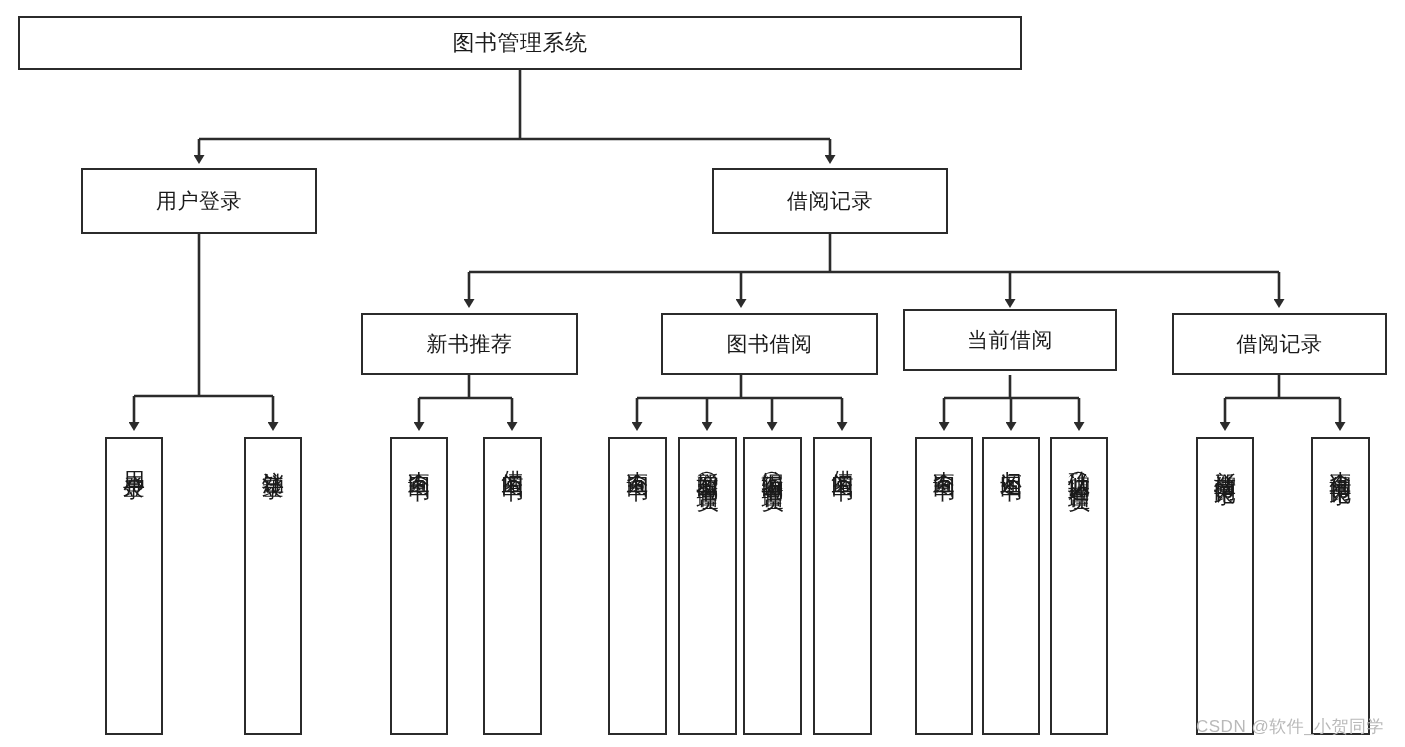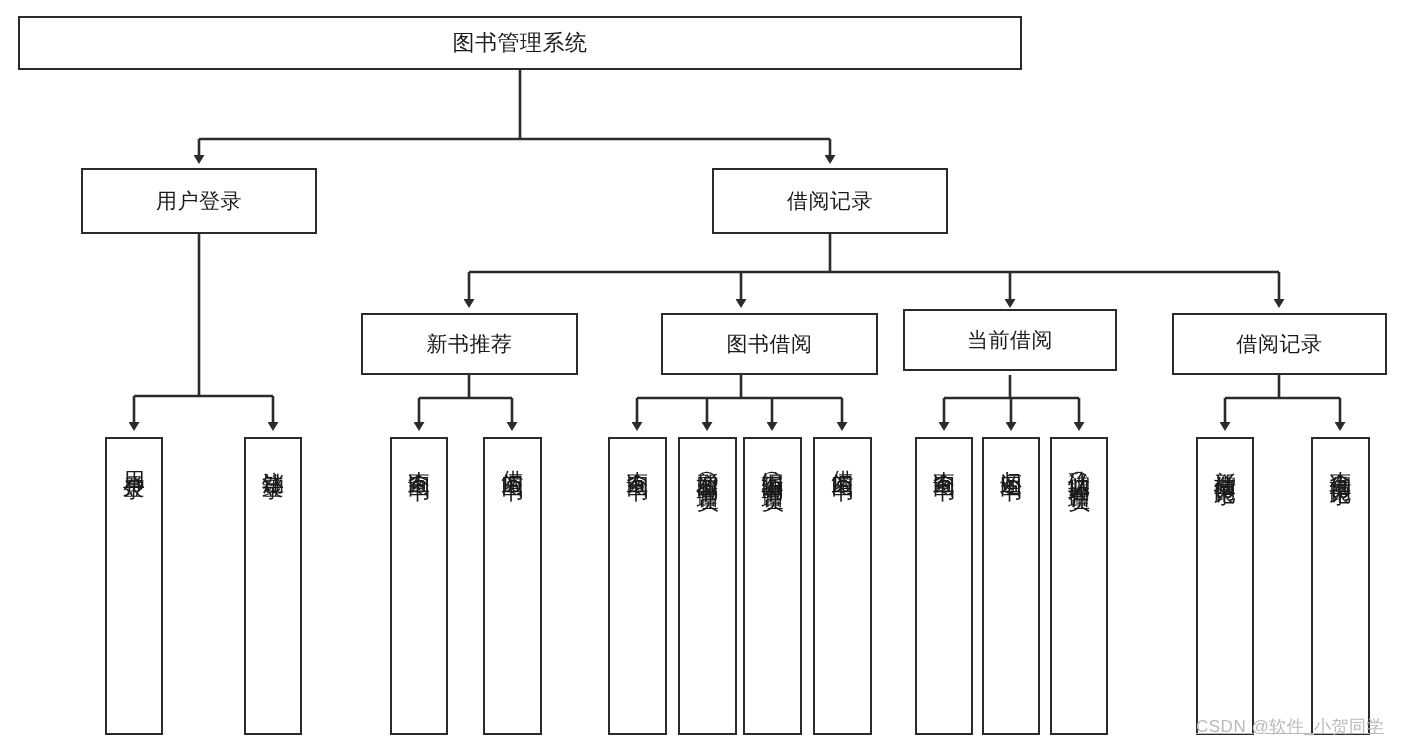--- a/index.html
+++ b/index.html
@@ -56,21 +56,20 @@
     line-height: 1;
     white-space: nowrap;
   }
   .node.root .lbl { font-size: 22px; }
   .watermark {
     position: absolute;
     color: #b9b9b9;
     font-size: 17px;
     white-space: nowrap;
     letter-spacing: 0.5px;
-    text-decoration: underline;
   }
 </style>
 </head>
 <body>
 
 <div id="canvas">
 
   <svg class="wires" viewBox="0 0 1405 747">
     <defs>
       <marker id="arrow" markerWidth="9" markerHeight="11" refX="1" refY="5.5" orient="auto" markerUnits="userSpaceOnUse">

